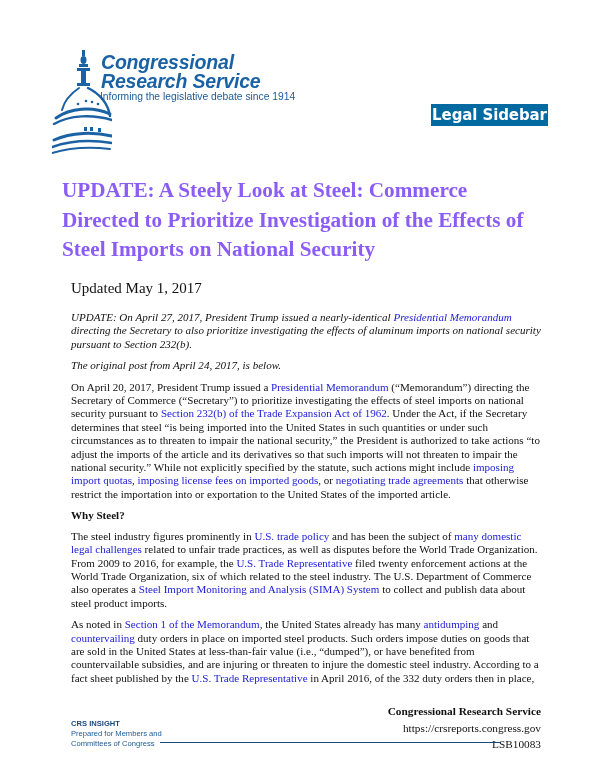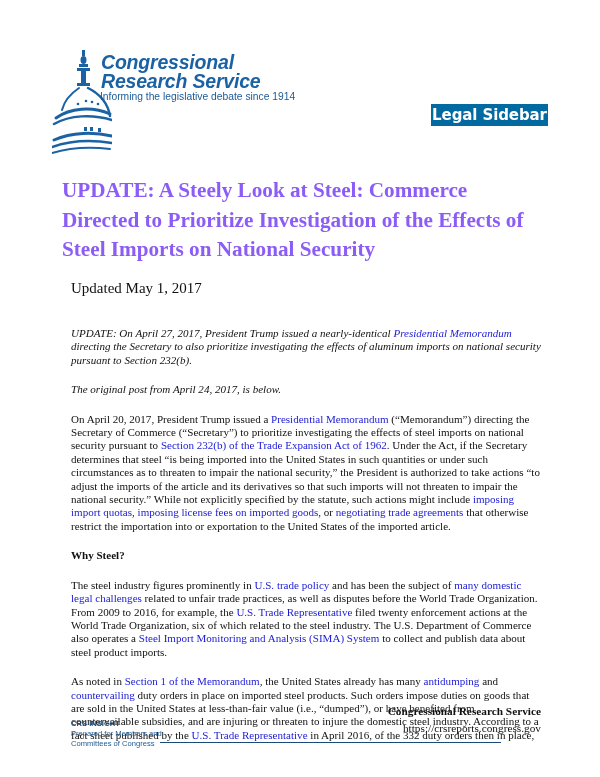--- a/index.html
+++ b/index.html
@@ -6,21 +6,21 @@
     body { width: 600px; height: 777px; position: relative; overflow: hidden; font-family: "Liberation Serif", serif; color: #111; }
     .header { position: absolute; left: 0; top: 0; width: 600px; height: 160px; }
     .logo { position: absolute; left: 52px; top: 44px; width: 300px; height: 110px; }
     .logo svg { position: absolute; left: 0; top: 0; }
     .brand { position: absolute; left: 101px; top: 53px; font-family: "Liberation Sans", sans-serif; font-style: italic; font-weight: bold; color: #1b62a4; font-size: 19.5px; line-height: 19px; letter-spacing: -0.2px; }
     .tagline { position: absolute; left: 100px; top: 91px; font-family: "Liberation Sans", sans-serif; font-size: 10.3px; color: #1a5a95; white-space: nowrap; }
     .legal-sidebar { position: absolute; left: 431px; top: 104px; width: 117px; height: 22px; background: #0369a1; color: #fff; font-family: "DejaVu Sans", sans-serif; font-weight: bold; font-size: 15px; line-height: 22px; text-align: center; letter-spacing: -0.1px; }
     .title { position: absolute; left: 62px; top: 176px; width: 470px; font-family: "Liberation Serif", serif; font-weight: bold; font-size: 21.2px; line-height: 29.5px; color: #8b5cf6; margin: 0; }
     .updated { position: absolute; left: 71px; top: 280px; font-size: 15px; color: #111; }
     .content { position: absolute; left: 71px; top: 311px; width: 470px; font-size: 11.05px; line-height: 13.4px; }
-    .content p { margin: 16px 0 8px 0; }
+    .content p { margin: 0 0 8px 0; }
     .content .ital { font-style: italic; }
     .content .heading { font-weight: bold; margin-bottom: 7px; }
     a.lnk { color: #1a1ad6; text-decoration: none; }
     .footer-right { position: absolute; right: 59px; top: 663px; text-align: right; font-size: 11.3px; line-height: 16.5px; margin-top: 40px; }
     .footer-right .org { font-weight: bold; }
     .crs-insight { position: absolute; left: 71px; top: 719px; font-family: "Liberation Sans", sans-serif; font-size: 7.6px; line-height: 10.2px; color: #1a5a95; }
     .crs-insight .label { font-weight: bold; color: #1a4a7a; }
     .rule { position: absolute; left: 160px; top: 742px; width: 341px; height: 1px; background: #1a4a7a; }
   </style>
 </head>
@@ -79,20 +79,21 @@
   <p class="heading">Why Steel?</p>
 
   <p><span>The steel industry figures prominently in </span><a class="lnk" href="#">U.S. trade policy</a><span> and has been the subject of </span><a class="lnk" href="#">many domestic legal challenges</a><span> related to unfair trade practices, as well as disputes before the World Trade Organization. From 2009 to 2016, for example, the </span><a class="lnk" href="#">U.S. Trade Representative</a><span> filed twenty enforcement actions at the World Trade Organization, six of which related to the steel industry. The U.S. Department of Commerce also operates a </span><a class="lnk" href="#">Steel Import Monitoring and Analysis (SIMA) System</a><span> to collect and publish data about steel product imports.</span></p>
 
   <p><span>As noted in </span><a class="lnk" href="#">Section 1 of the Memorandum</a><span>, the United States already has many </span><a class="lnk" href="#">antidumping</a><span> and </span><a class="lnk" href="#">countervailing</a><span> duty orders in place on imported steel products. Such orders impose duties on goods that are sold in the United States at less-than-fair value (i.e., “dumped”), or have benefited from countervailable subsidies, and are injuring or threaten to injure the domestic steel industry. According to a fact sheet published by the </span><a class="lnk" href="#">U.S. Trade Representative</a><span> in April 2016, of the 332 duty orders then in place,</span></p>
 </div>
 
 <div class="footer-right">
   <div class="org">Congressional Research Service</div>
   <div>https://crsreports.congress.gov</div>
+  <div>LSB10083</div>
 </div>
 
 <div class="crs-insight">
   <div class="label">CRS INSIGHT</div>
   <div>Prepared for Members and</div>
   <div>Committees of Congress</div>
 </div>
 <div class="rule"></div>
 
 </body></html>

